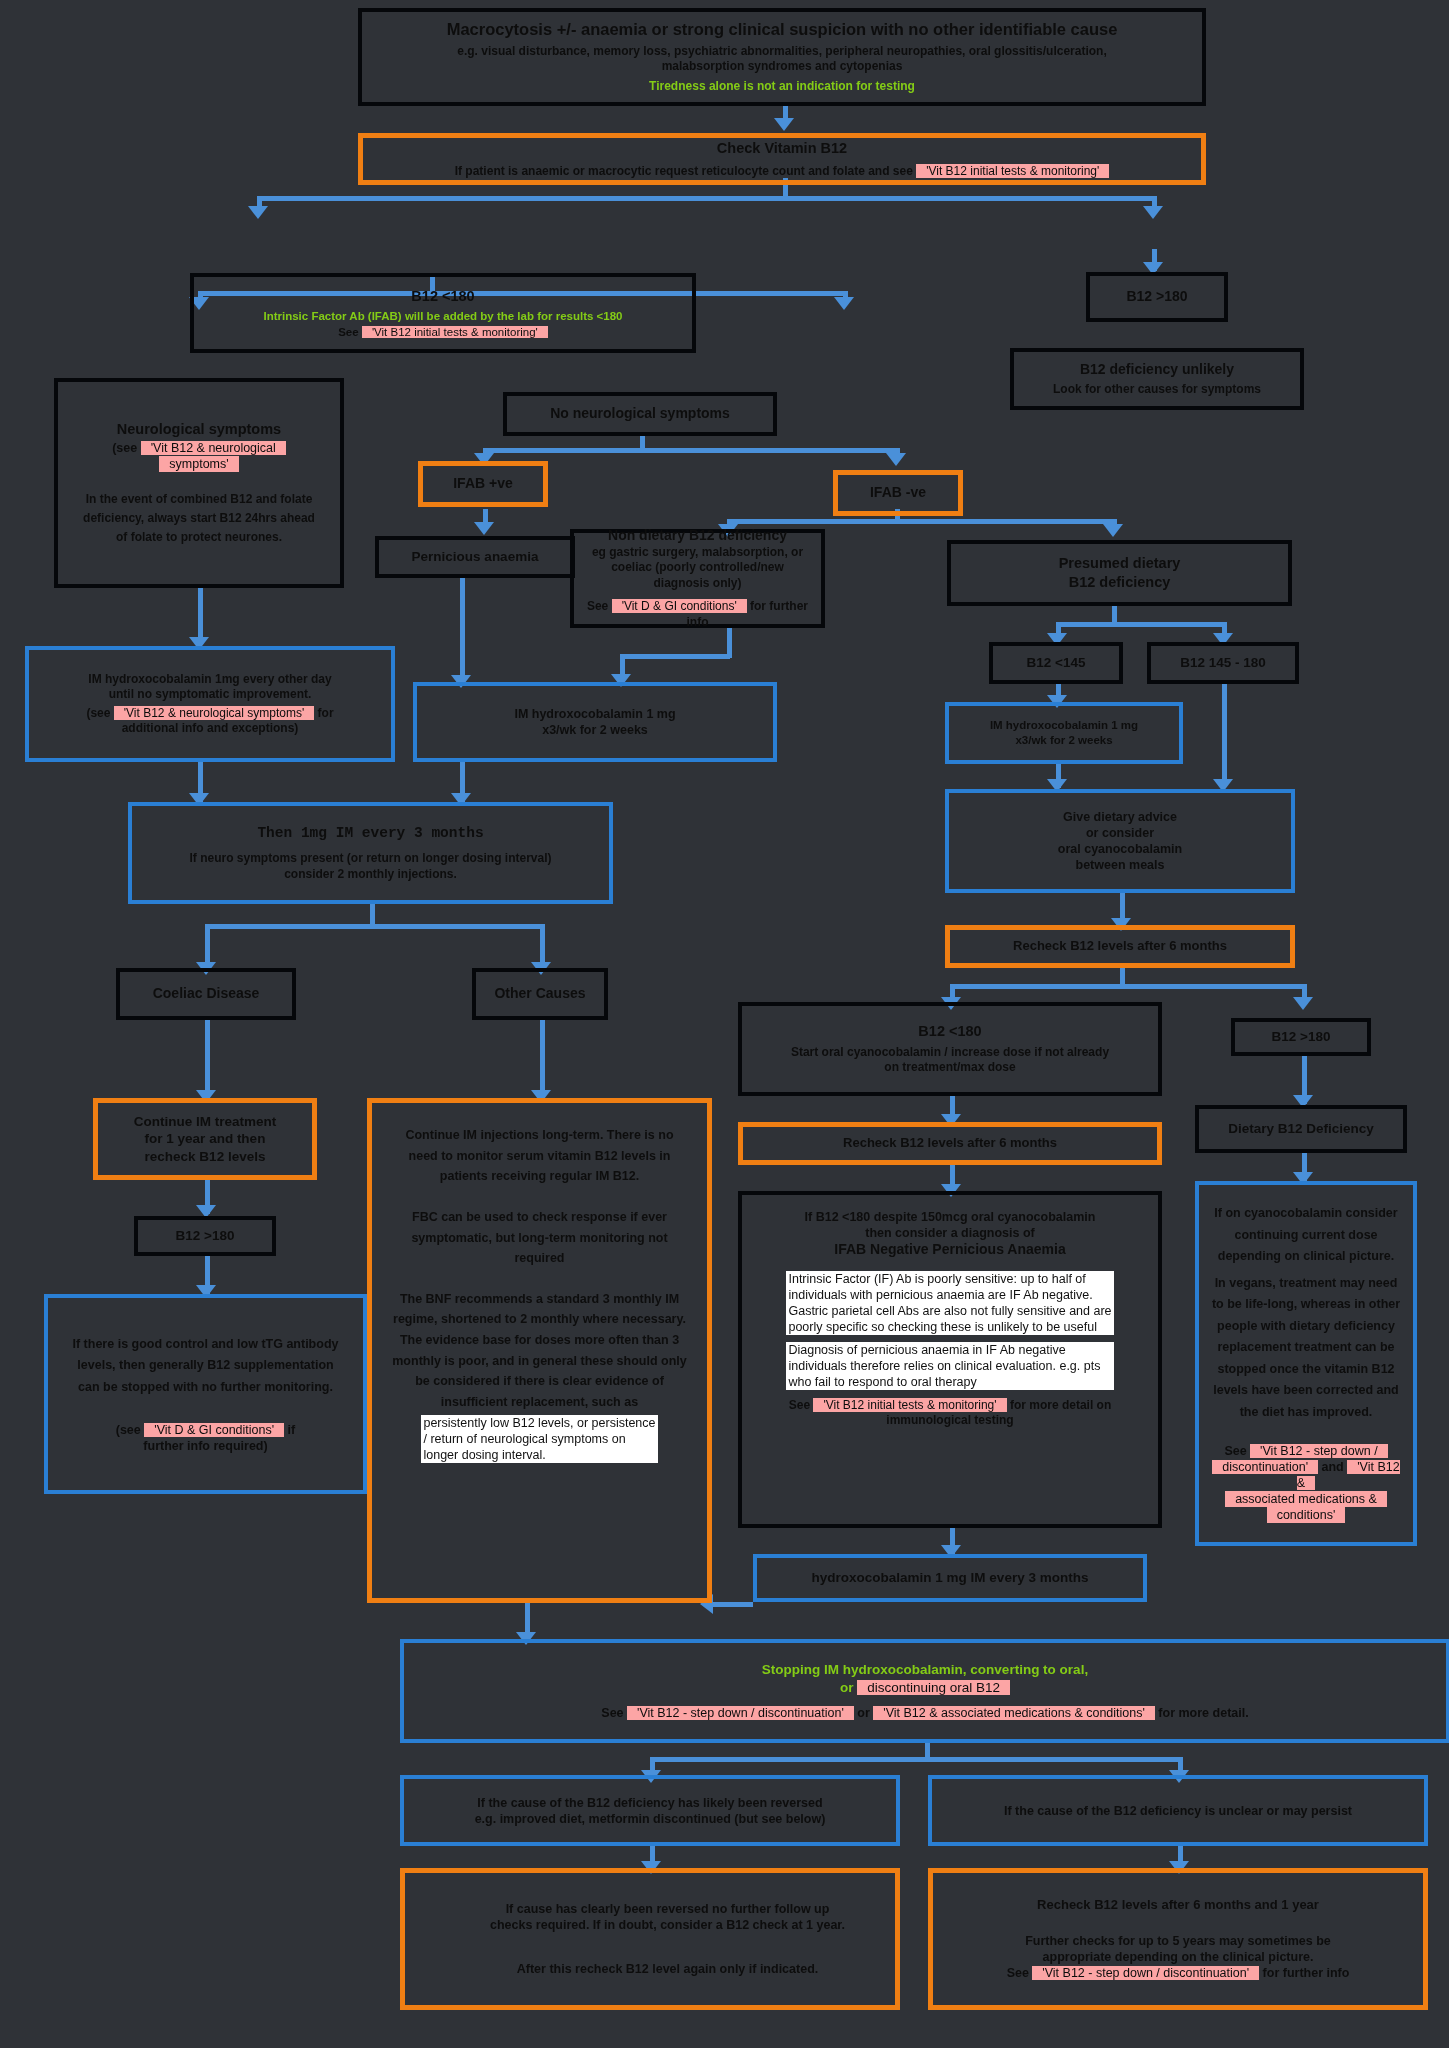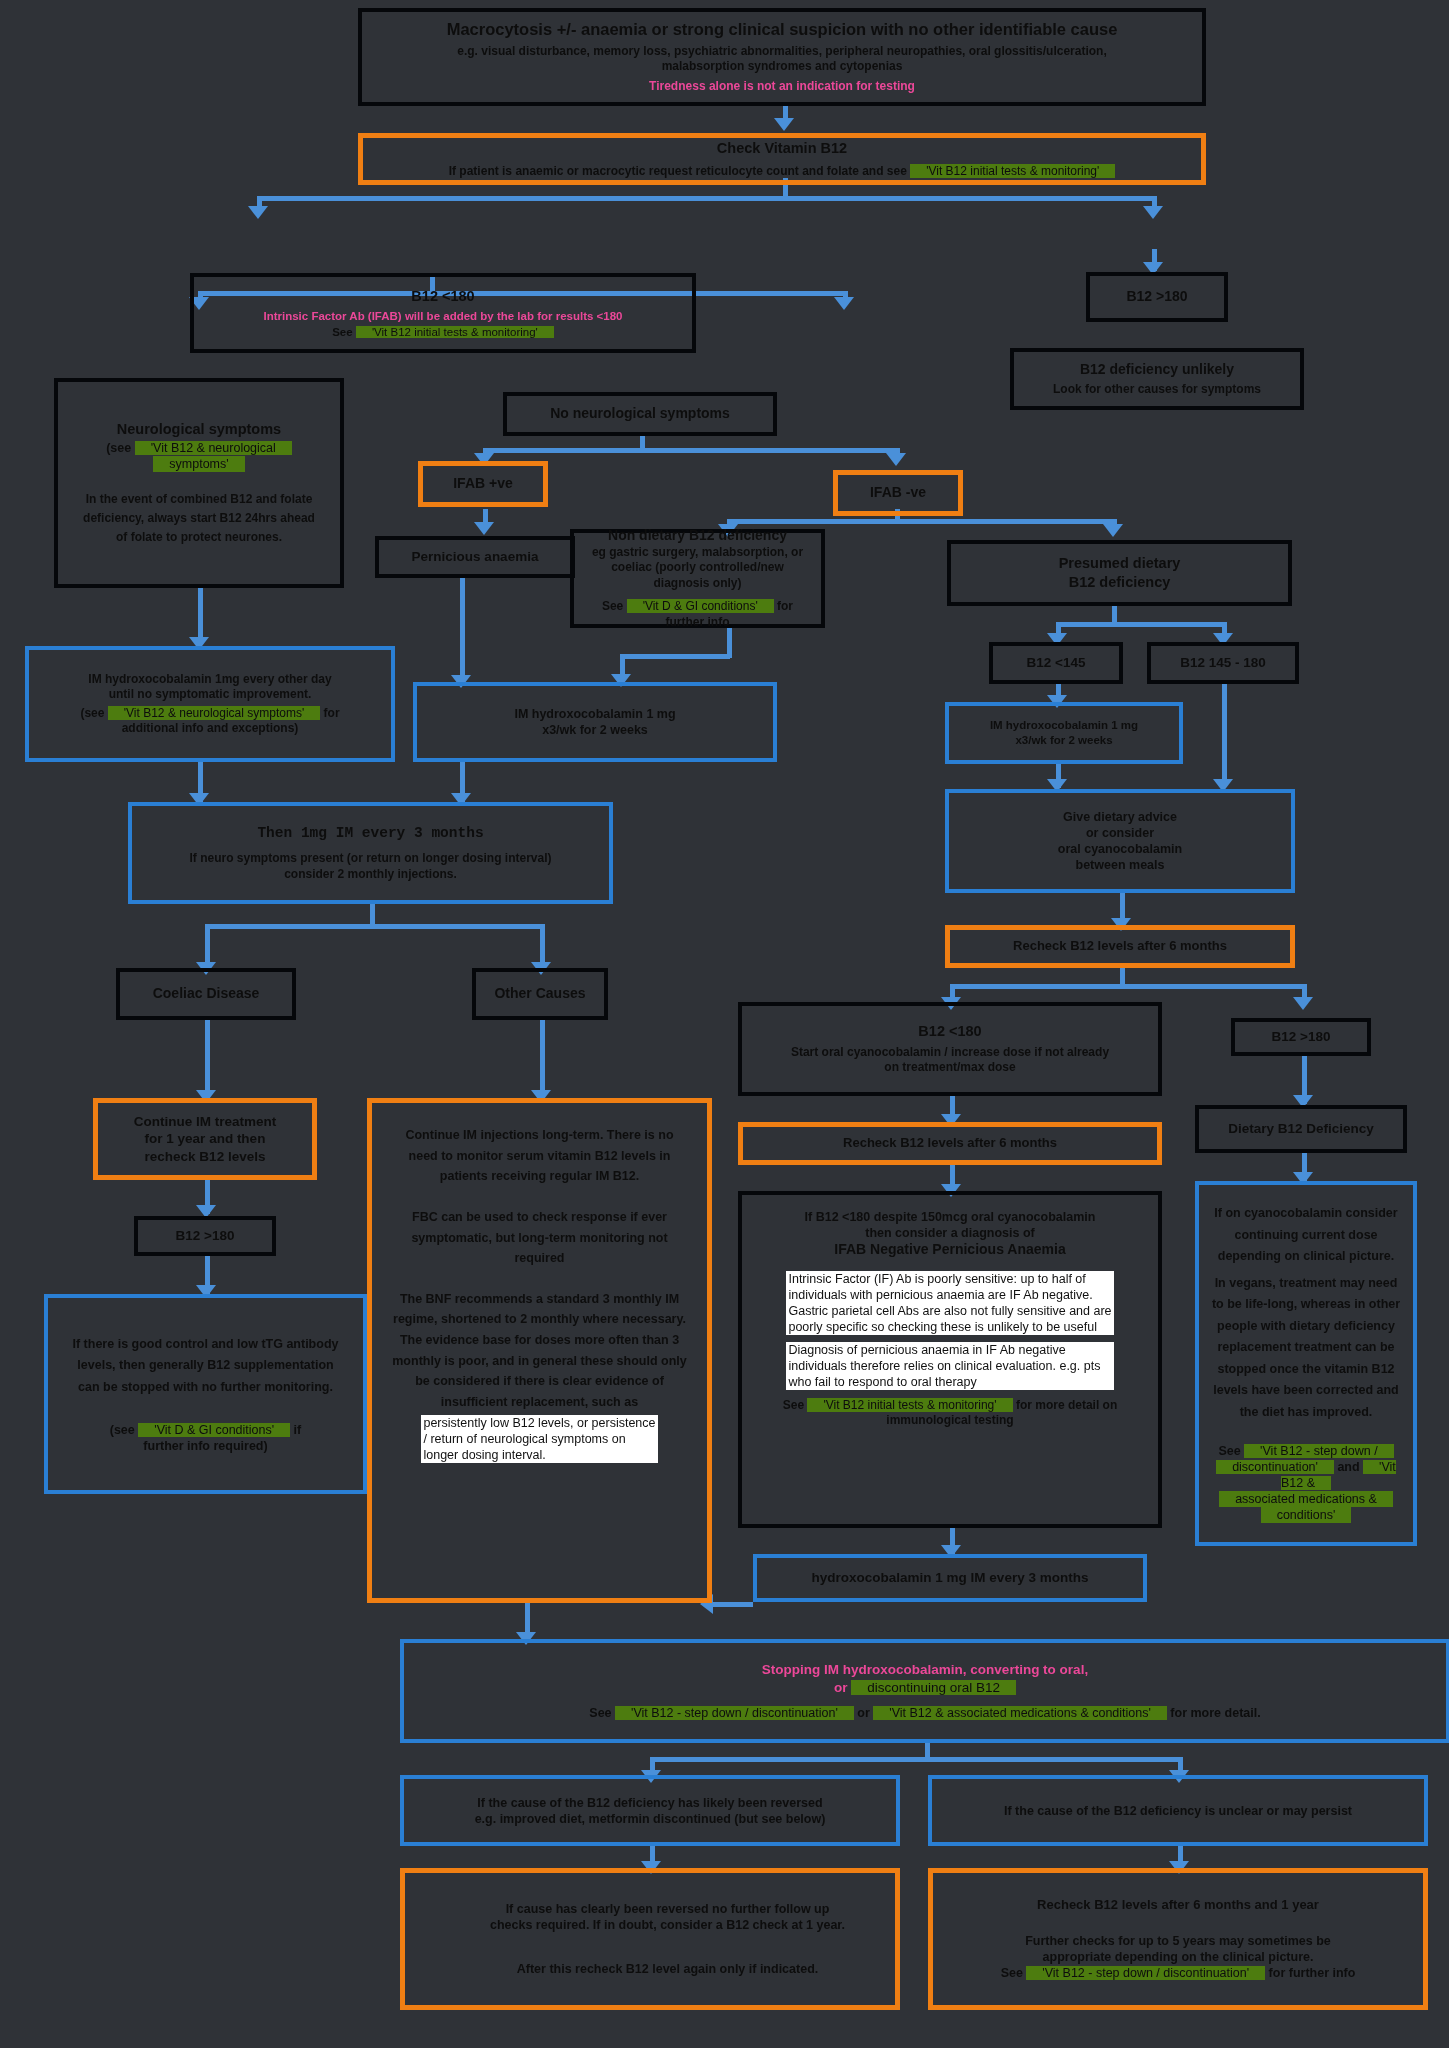--- a/index.html
+++ b/index.html
@@ -25,22 +25,22 @@
     padding: 6px 8px;
     line-height: 1.28;
     color: #0d0d0d;
     background: transparent;
   }
   .bk { border: 4px solid #05070a; }
   .or { border: 5px solid #f07f13; }
   .bl { border: 4px solid #2a7fd4; }
   .ttl { font-weight: bold; }
   .sm { font-weight: bold; }
-  .red { color: #ec4899; font-weight: bold; }
-  .hl { background: #4d7c0f; color: #0d0d0d; padding: 0 16px; font-weight: normal; }
+  .red { color: #84cc16; font-weight: bold; }
+  .hl { background: #fca5a5; color: #0d0d0d; padding: 0 10px; font-weight: normal; }
   .hlf { font-weight: normal; }
   .wbox { background: #ffffff; color: #111; font-weight: normal; display:inline-block; padding: 0 2px; }
   .ln { display:block; }
 
   
   .edge { position: absolute; background: #4a90d9; }
   .h { height: 5px; }
   .v { width: 5px; }
   .arw {
     position: absolute;

